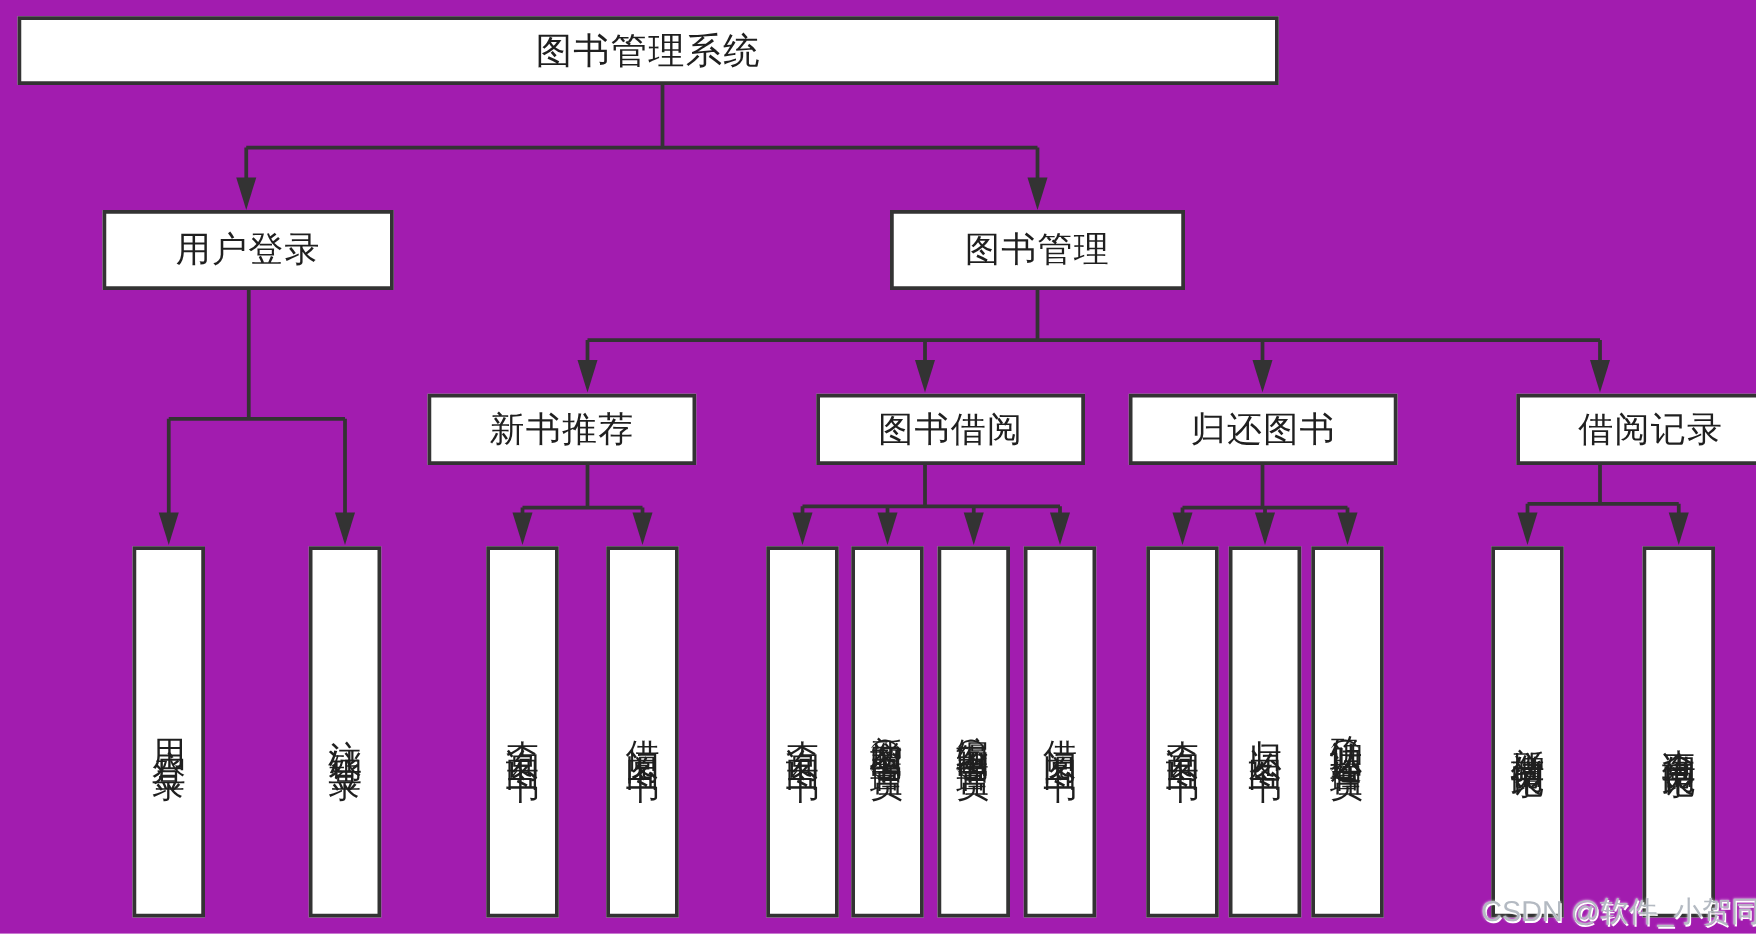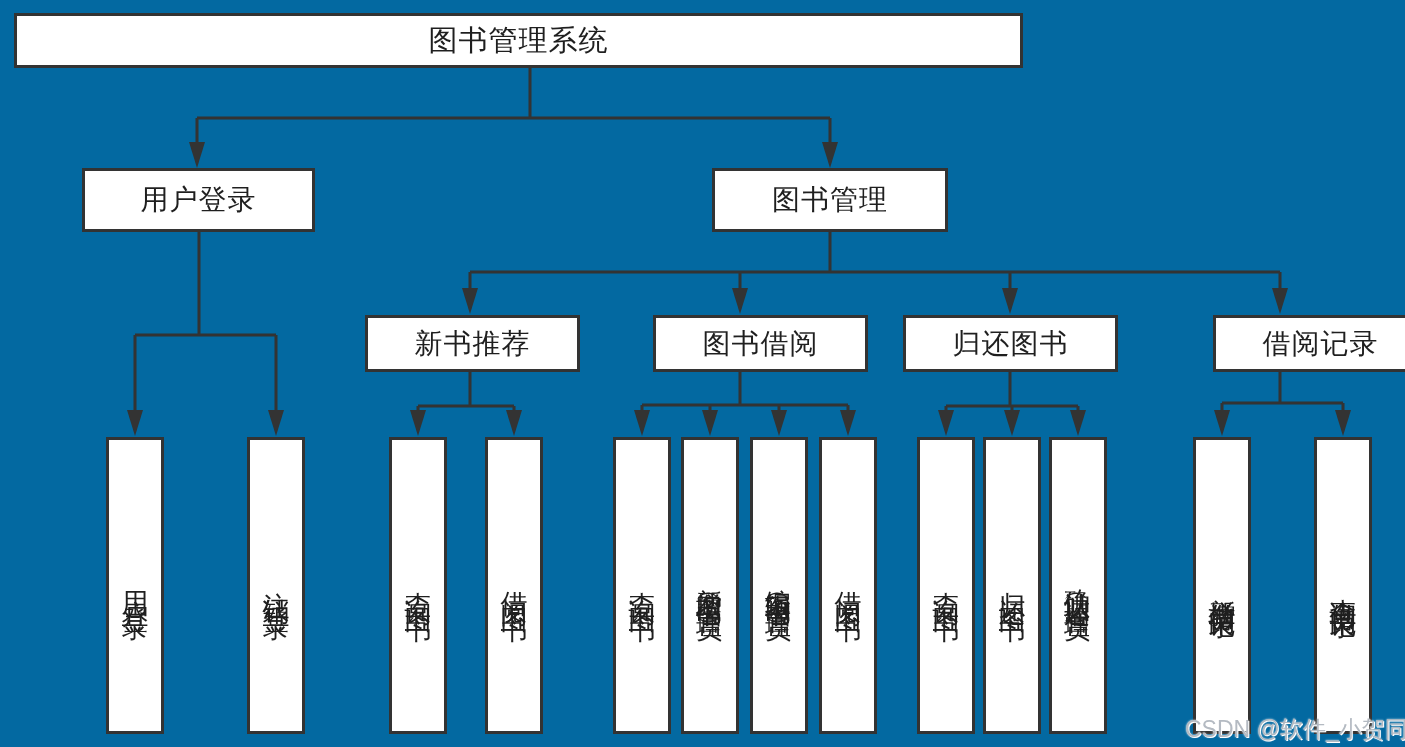--- a/index.html
+++ b/index.html
@@ -4,21 +4,21 @@
 <style>
   html, body {
     margin: 0;
     padding: 0;
     background: #ffffff;
   }
   .canvas {
     position: relative;
     width: 1405px;
     height: 747px;
-    background: #0369a1;
+    background: #a21caf;
     font-family: "Liberation Sans", sans-serif;
     overflow: hidden;
     color: #1f1f1f;
   }
   .connectors {
     position: absolute;
     left: 0;
     top: 0;
     width: 1405px;
     height: 747px;
@@ -45,21 +45,21 @@
     text-orientation: mixed;
     white-space: nowrap;
   }
   .v4 { font-size: 27px; letter-spacing: 8px; }
   .v6 { font-size: 27px; letter-spacing: 3px; }
   .v9 { font-size: 26px; letter-spacing: 4px; }
   
   .root-box          { left: 14px;   top: 13px;  width: 1009px; height: 55px; }
   .n-user-login      { left: 82px;   top: 168px; width: 233px;  height: 64px; }
   .n-book-mgmt       { left: 712px;  top: 168px; width: 236px;  height: 64px; }
-  .n-new-book        { left: 365px;  top: 315px; width: 215px;  height: 57px; }
+  .n-new-book        { left: 342px;  top: 315px; width: 215px;  height: 57px; }
   .n-book-borrow     { left: 653px;  top: 315px; width: 215px;  height: 57px; }
   .n-current-borrow  { left: 903px;  top: 315px; width: 215px;  height: 57px; }
   .n-borrow-records  { left: 1173px; top: 315px; width: 215px;  height: 57px; margin-left: 40px; }
   .leaf { top: 437px; width: 58px; height: 297px; }
   .l1  { left: 106px;  }
   .l2  { left: 247px;  }
   .l3  { left: 389px;  }
   .l4  { left: 485px;  }
   .l5  { left: 613px;  }
   .l6  { left: 681px;  }

